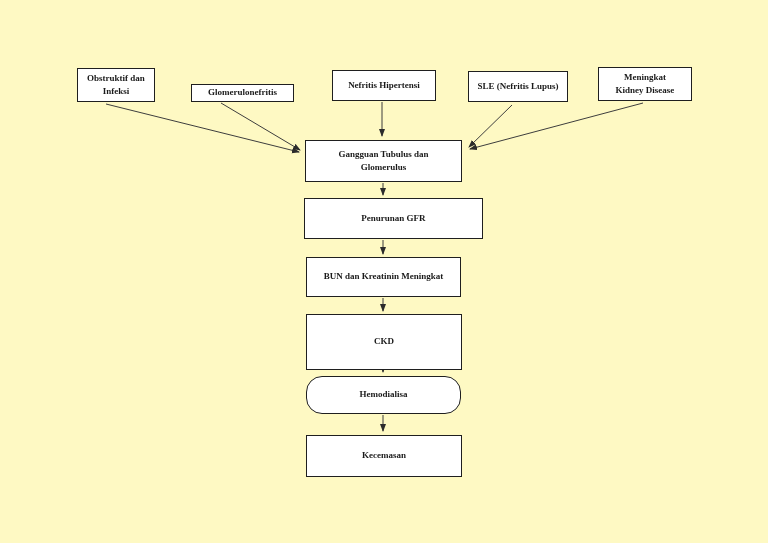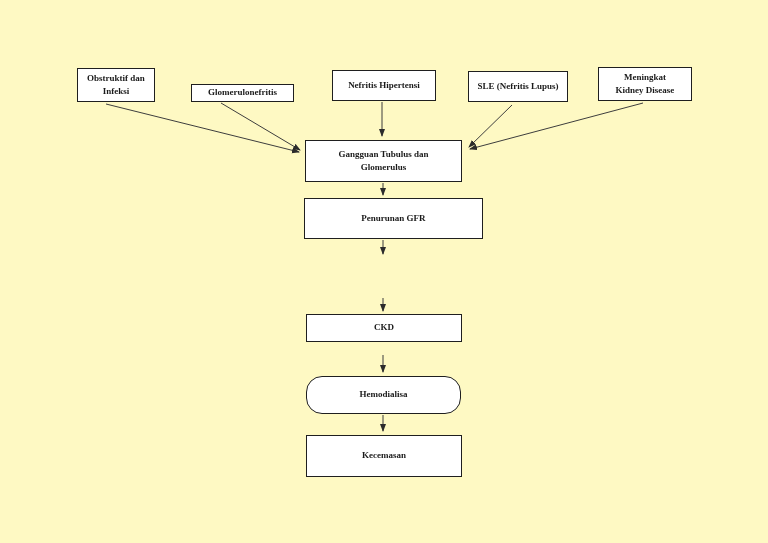--- a/index.html
+++ b/index.html
@@ -44,21 +44,21 @@
   
   #node-obstruktif      { left: 77px;  top: 68px;  width: 78px;  height: 34px; padding: 0 5px; }
   #node-glomerulonefritis{ left: 191px; top: 68px;  width: 103px; height: 18px; padding: 0 20px; margin-top: 16px; }
   #node-nefritis        { left: 332px; top: 70px;  width: 104px; height: 31px; padding: 0 0; }
   #node-sle             { left: 468px; top: 71px;  width: 100px; height: 31px; padding: 0 3px; }
   #node-diabetic        { left: 598px; top: 67px;  width: 94px;  height: 34px; padding: 0 10px; }
   
   #node-gangguan        { left: 305px; top: 140px; width: 157px; height: 42px; padding: 0 26px; }
   #node-gfr             { left: 304px; top: 198px; width: 179px; height: 41px; padding: 8px 8px; }
   #node-bun             { left: 306px; top: 257px; width: 155px; height: 40px; padding: 0 8px; }
-  #node-ckd             { left: 306px; top: 314px; width: 156px; height: 28px; padding: 0 15px; }
+  #node-ckd             { left: 306px; top: 314px; width: 156px; height: 56px; padding: 0 15px; }
   #node-hemodialisa     { left: 306px; top: 376px; width: 155px; height: 38px; padding: 0 8px; border-radius: 16px; }
   #node-kecemasan       { left: 306px; top: 435px; width: 156px; height: 42px; padding: 0 8px; }
 </style>
 </head>
 <body>
 
 <div id="canvas">
 
   <svg id="arrow-layer" width="768" height="543" viewBox="0 0 768 543" xmlns="http://www.w3.org/2000/svg">
     <defs>
@@ -79,17 +79,18 @@
   </svg>
 
   <div class="box" id="node-obstruktif">Obstruktif dan Infeksi</div>
   <div class="box" id="node-glomerulonefritis">Glomerulonefritis</div>
   <div class="box" id="node-nefritis">Nefritis Hipertensi</div>
   <div class="box" id="node-sle">SLE (Nefritis Lupus)</div>
   <div class="box" id="node-diabetic">Meningkat Kidney Disease</div>
 
   <div class="box" id="node-gangguan">Gangguan Tubulus dan Glomerulus</div>
   <div class="box" id="node-gfr">Penurunan GFR</div>
+  <div class="box" id="node-bun">BUN dan Kreatinin Meningkat</div>
   <div class="box" id="node-ckd">CKD</div>
   <div class="box" id="node-hemodialisa">Hemodialisa</div>
   <div class="box" id="node-kecemasan">Kecemasan</div>
 
 </div>
 
 </body></html>

